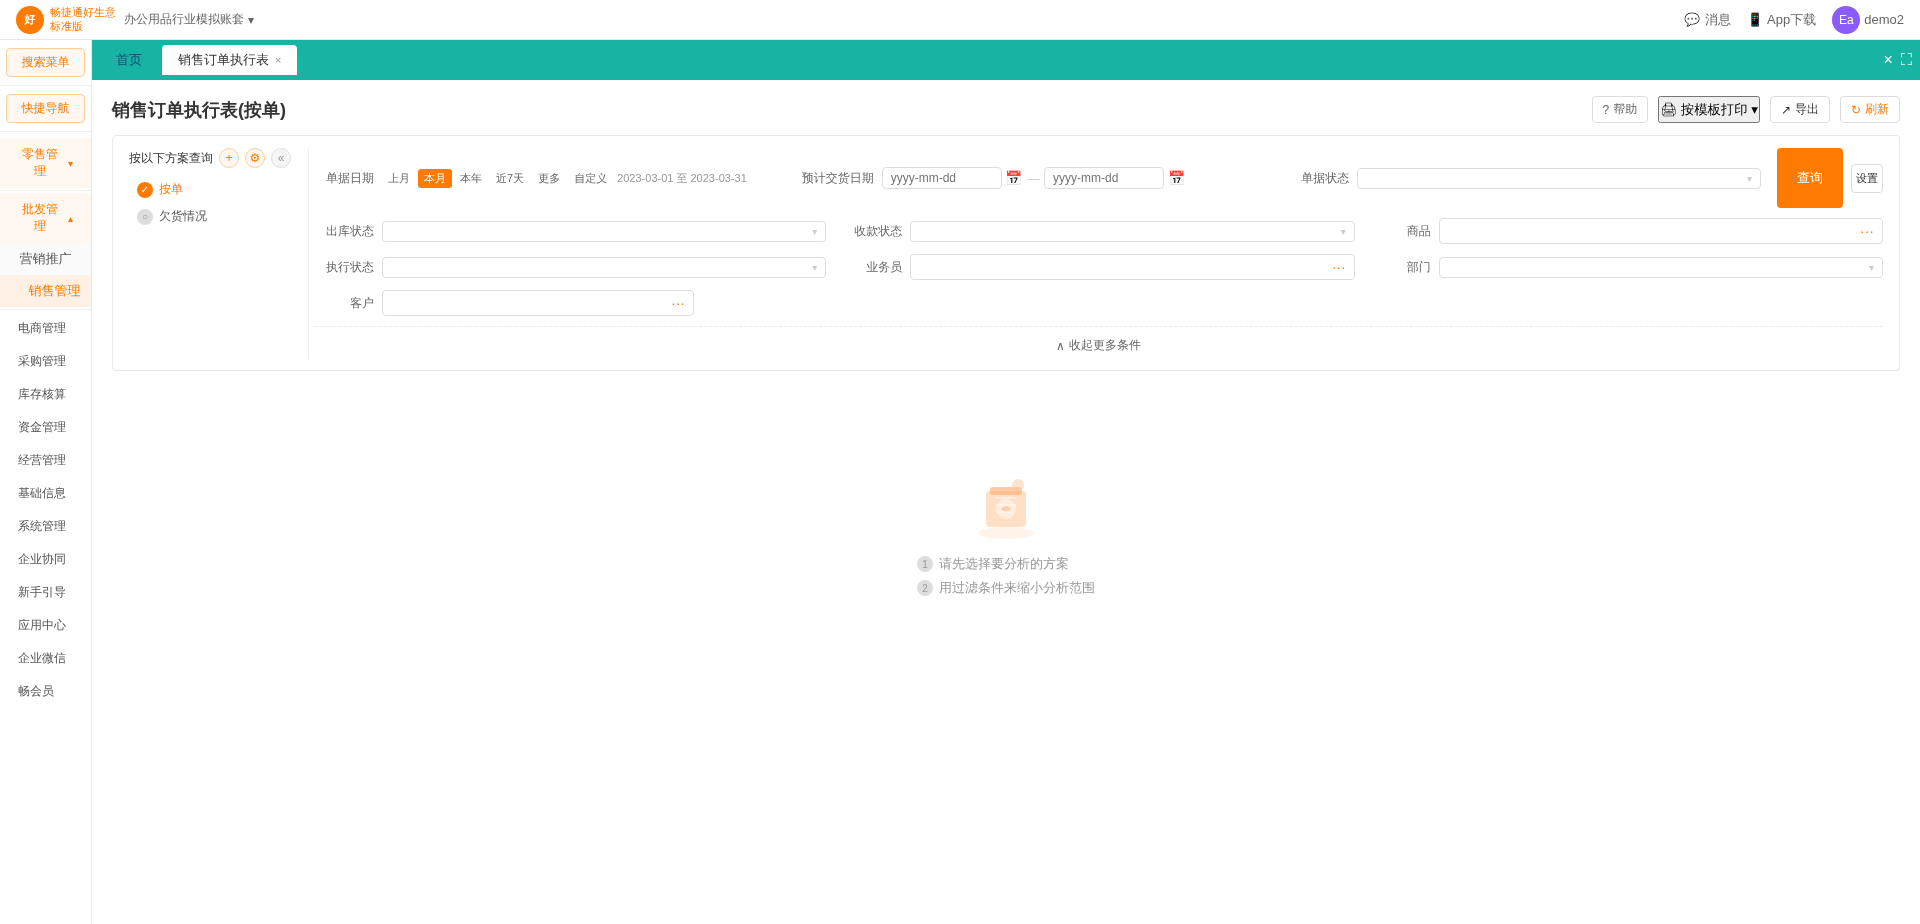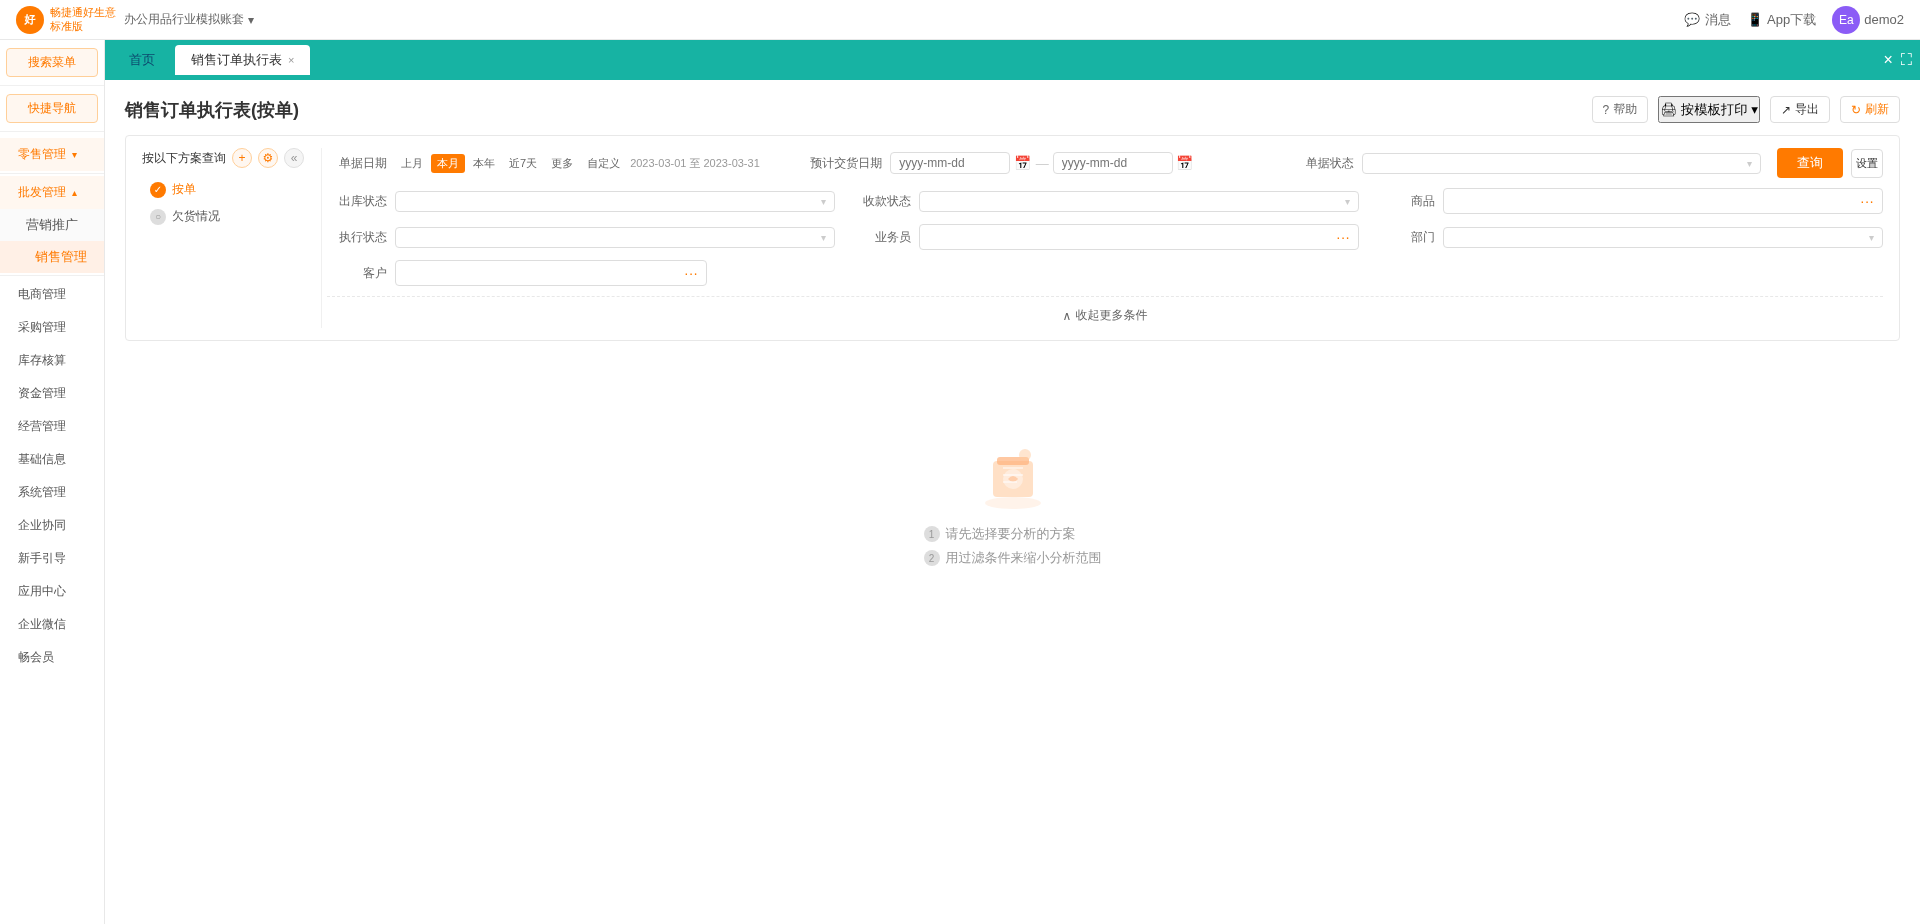--- a/index.html
+++ b/index.html
@@ -13,21 +13,21 @@
     .logo-text { font-size: 11px; color: #ff7a00; line-height: 1.2; }
     .breadcrumb-area { display: flex; align-items: center; gap: 4px; color: #666; font-size: 12px; }
     .top-bar-right { display: flex; align-items: center; gap: 16px; color: #666; font-size: 13px; }
     .top-bar-right .icon-btn { display: flex; align-items: center; gap: 4px; cursor: pointer; }
     .avatar { width: 28px; height: 28px; border-radius: 50%; background: #8b5cf6; display: flex; align-items: center; justify-content: center; overflow: hidden; }
 
     
     .main-layout { display: flex; flex: 1; overflow: hidden; }
 
     
-    .sidebar { width: 105px; background: #fff; border-right: 1px solid #e8e8e8; display: flex; flex-direction: column; overflow-y: auto; flex-shrink: 0; }
+    .sidebar { width: 92px; background: #fff; border-right: 1px solid #e8e8e8; display: flex; flex-direction: column; overflow-y: auto; flex-shrink: 0; }
     .sidebar-search { padding: 8px 6px; border-bottom: 1px solid #f0f0f0; }
     .sidebar-search-btn { width: 100%; padding: 5px; background: #fff7f0; border: 1px solid #ffcf99; border-radius: 4px; color: #ff7a00; font-size: 12px; cursor: pointer; text-align: center; }
     .sidebar-nav-btn { padding: 8px 6px; border-bottom: 1px solid #f0f0f0; }
     .sidebar-nav-btn-inner { width: 100%; padding: 5px; background: #fff7f0; border: 1px solid #ffcf99; border-radius: 4px; color: #ff7a00; font-size: 12px; cursor: pointer; text-align: center; }
     .sidebar-section { padding: 6px 0; }
     .sidebar-item { padding: 8px 18px; text-align: center; cursor: pointer; font-size: 12px; color: #555; display: flex; flex-direction: row; align-items: center; gap: 6px; }
     .sidebar-item.expanded { background: #fff7f0; color: #ff7a00; }
     .sidebar-sub { background: #fafafa; }
     .sidebar-sub-item { padding: 7px 10px; text-align: center; cursor: pointer; font-size: 13px; color: #555; display: flex; align-items: center; justify-content: center; gap: 4px; }
     .sidebar-sub-item.active { color: #ff7a00; background: #fff0e6; padding-left: 28px; }
@@ -82,21 +82,21 @@
     .date-range { display: flex; align-items: center; gap: 4px; font-size: 11px; color: #999; }
     .date-input-group { display: flex; align-items: center; gap: 4px; }
     .date-input { border: 1px solid #ddd; padding: 3px 8px; border-radius: 4px; font-size: 12px; color: #ccc; width: 120px; }
     .date-sep { color: #ccc; }
     .select-control { border: 1px solid #ddd; padding: 4px 8px; border-radius: 4px; font-size: 12px; color: #333; background: #fff; width: 100%; display: flex; align-items: center; justify-content: space-between; cursor: pointer; }
     .select-arrow { color: #ccc; font-size: 10px; }
     .input-control { border: 1px solid #ddd; padding: 4px 8px; border-radius: 4px; font-size: 12px; color: #333; background: #fff; width: 100%; }
     .input-dots { color: #ff7a00; font-size: 14px; cursor: pointer; }
     .filter-divider { border: none; border-top: 1px dashed #e8e8e8; margin: 6px 0; }
     .collapse-bar { text-align: center; padding: 4px; cursor: pointer; color: #666; font-size: 12px; display: flex; align-items: center; justify-content: center; gap: 4px; }
-    .btn-query { background: #ff7a00; color: white; border: none; padding: 6px 20px; border-radius: 4px; font-size: 13px; cursor: pointer; }
+    .btn-query { background: #ff7a00; color: white; border: none; padding: 21px 20px; border-radius: 4px; font-size: 13px; cursor: pointer; }
     .btn-setting { background: #fff; color: #333; border: 1px solid #ddd; padding: 6px 4px; border-radius: 4px; font-size: 11px; cursor: pointer; }
 
     
     .empty-state { display: flex; flex-direction: column; align-items: center; justify-content: center; padding: 80px 20px; gap: 12px; }
     .empty-icon { width: 80px; height: 80px; }
     .empty-tips { color: #999; font-size: 13px; }
     .empty-tips .tip-item { display: flex; align-items: center; gap: 6px; margin-bottom: 6px; }
     .tip-num { width: 16px; height: 16px; border-radius: 50%; background: #ddd; color: #999; font-size: 10px; display: flex; align-items: center; justify-content: center; flex-shrink: 0; }
 
     .calendar-icon { color: #ff7a00; font-size: 14px; cursor: pointer; }

